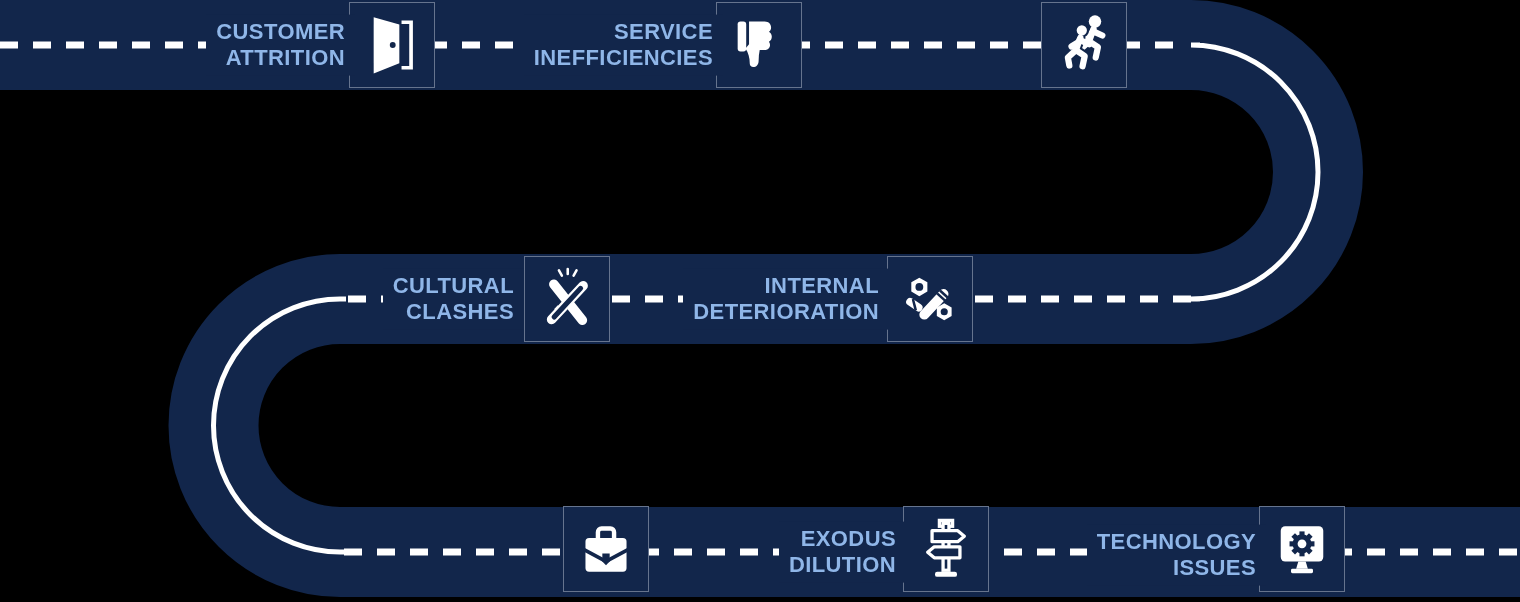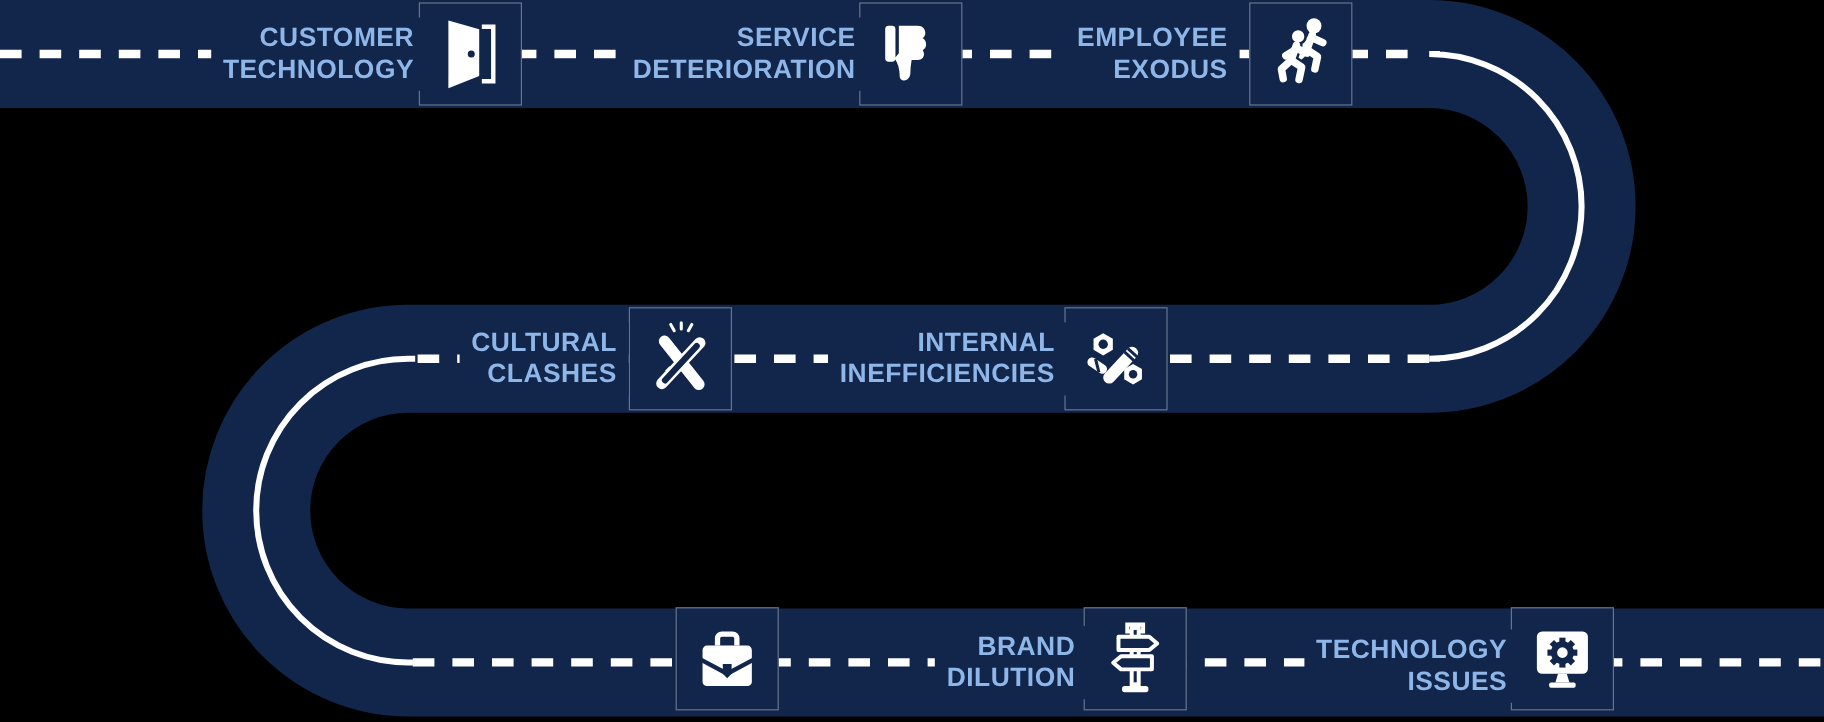--- a/index.html
+++ b/index.html
@@ -37,30 +37,28 @@
   <svg class="road-svg" width="1520" height="602" viewBox="0 0 1520 602">
     <path class="road-path" d="M 0 45 H 1191 A 127 127 0 0 1 1191 299 H 340 A 126.5 126.5 0 0 0 340 552 H 1520"></path>
     <path class="center-dash" d="M 0 45 H 1182"></path>
     <path class="center-dash" d="M 348 299 H 1195"></path>
     <path class="center-dash" d="M 344 552 H 1520"></path>
     <path class="center-solid" d="M 1200 45 H 1191 A 127 127 0 0 1 1191 299 H 1200"></path>
     <path class="center-solid" d="M 346 299 H 340 A 126.5 126.5 0 0 0 340 552 H 346"></path>
   </svg>
 
   <div class="stop-label" style="right:1165px;top:45px">CUSTOMER
-TECHNOLOGY</div>
+ATTRITION</div>
   <div class="stop-label" style="right:797px;top:45px">SERVICE
-DETERIORATION</div>
-  <div class="stop-label" style="right:487px;top:45px">EMPLOYEE
-EXODUS</div>
+INEFFICIENCIES</div>
   <div class="stop-label" style="right:996px;top:299px">CULTURAL
 CLASHES</div>
   <div class="stop-label" style="right:631px;top:299px">INTERNAL
-INEFFICIENCIES</div>
-  <div class="stop-label" style="right:614px;top:552px">BRAND
+DETERIORATION</div>
+  <div class="stop-label" style="right:614px;top:552px">EXODUS
 DILUTION</div>
   <div class="stop-label" style="right:254px;top:555px">TECHNOLOGY
 ISSUES</div>
 
   <div class="icon-box" style="left:349px;top:2px">
     <svg class="glyph" width="66" height="66" viewBox="0 0 90 90">
       <path class="s-white" stroke-width="5" d="M58 14 H71 V76 H58"></path>
       <polygon class="g-white" points="20,7 55,17 55,70 20,84"></polygon>
       <circle class="g-navy" cx="46" cy="45" r="4"></circle>
     </svg>

